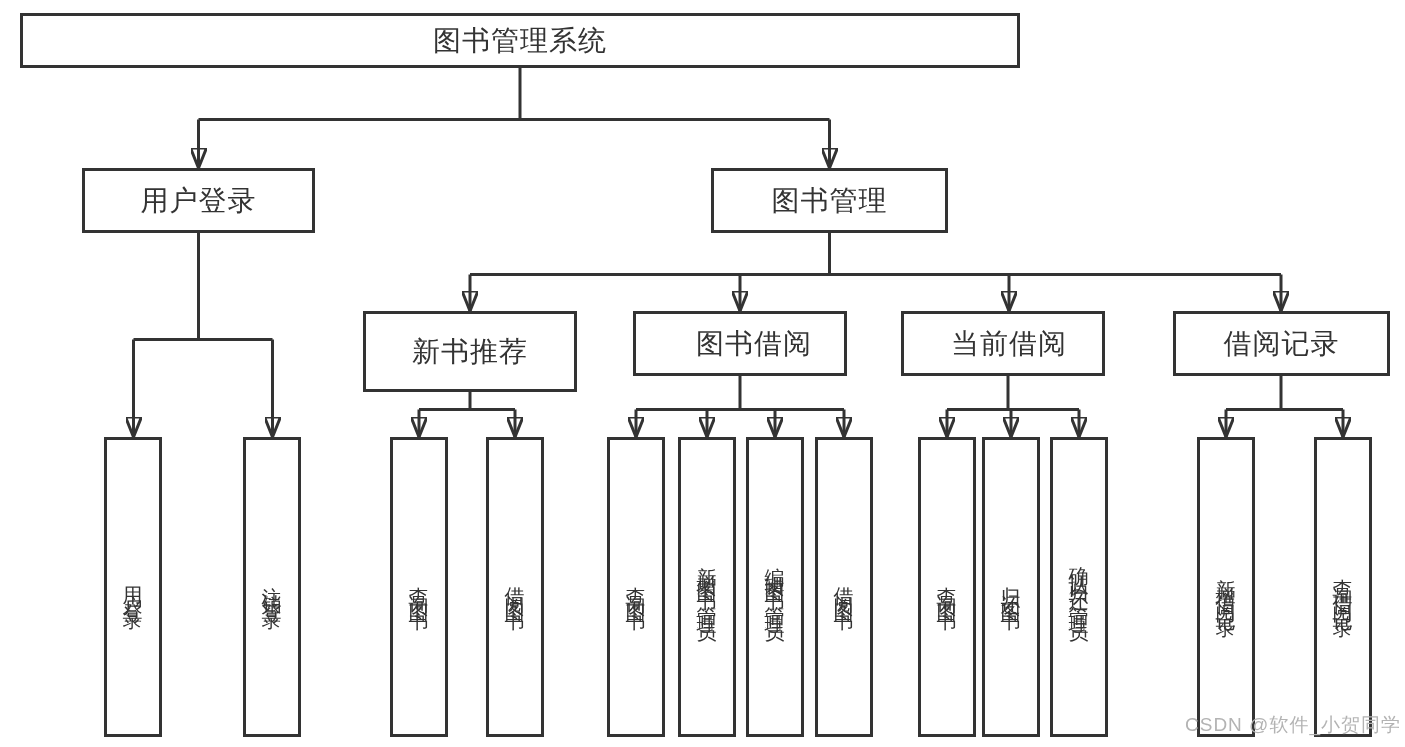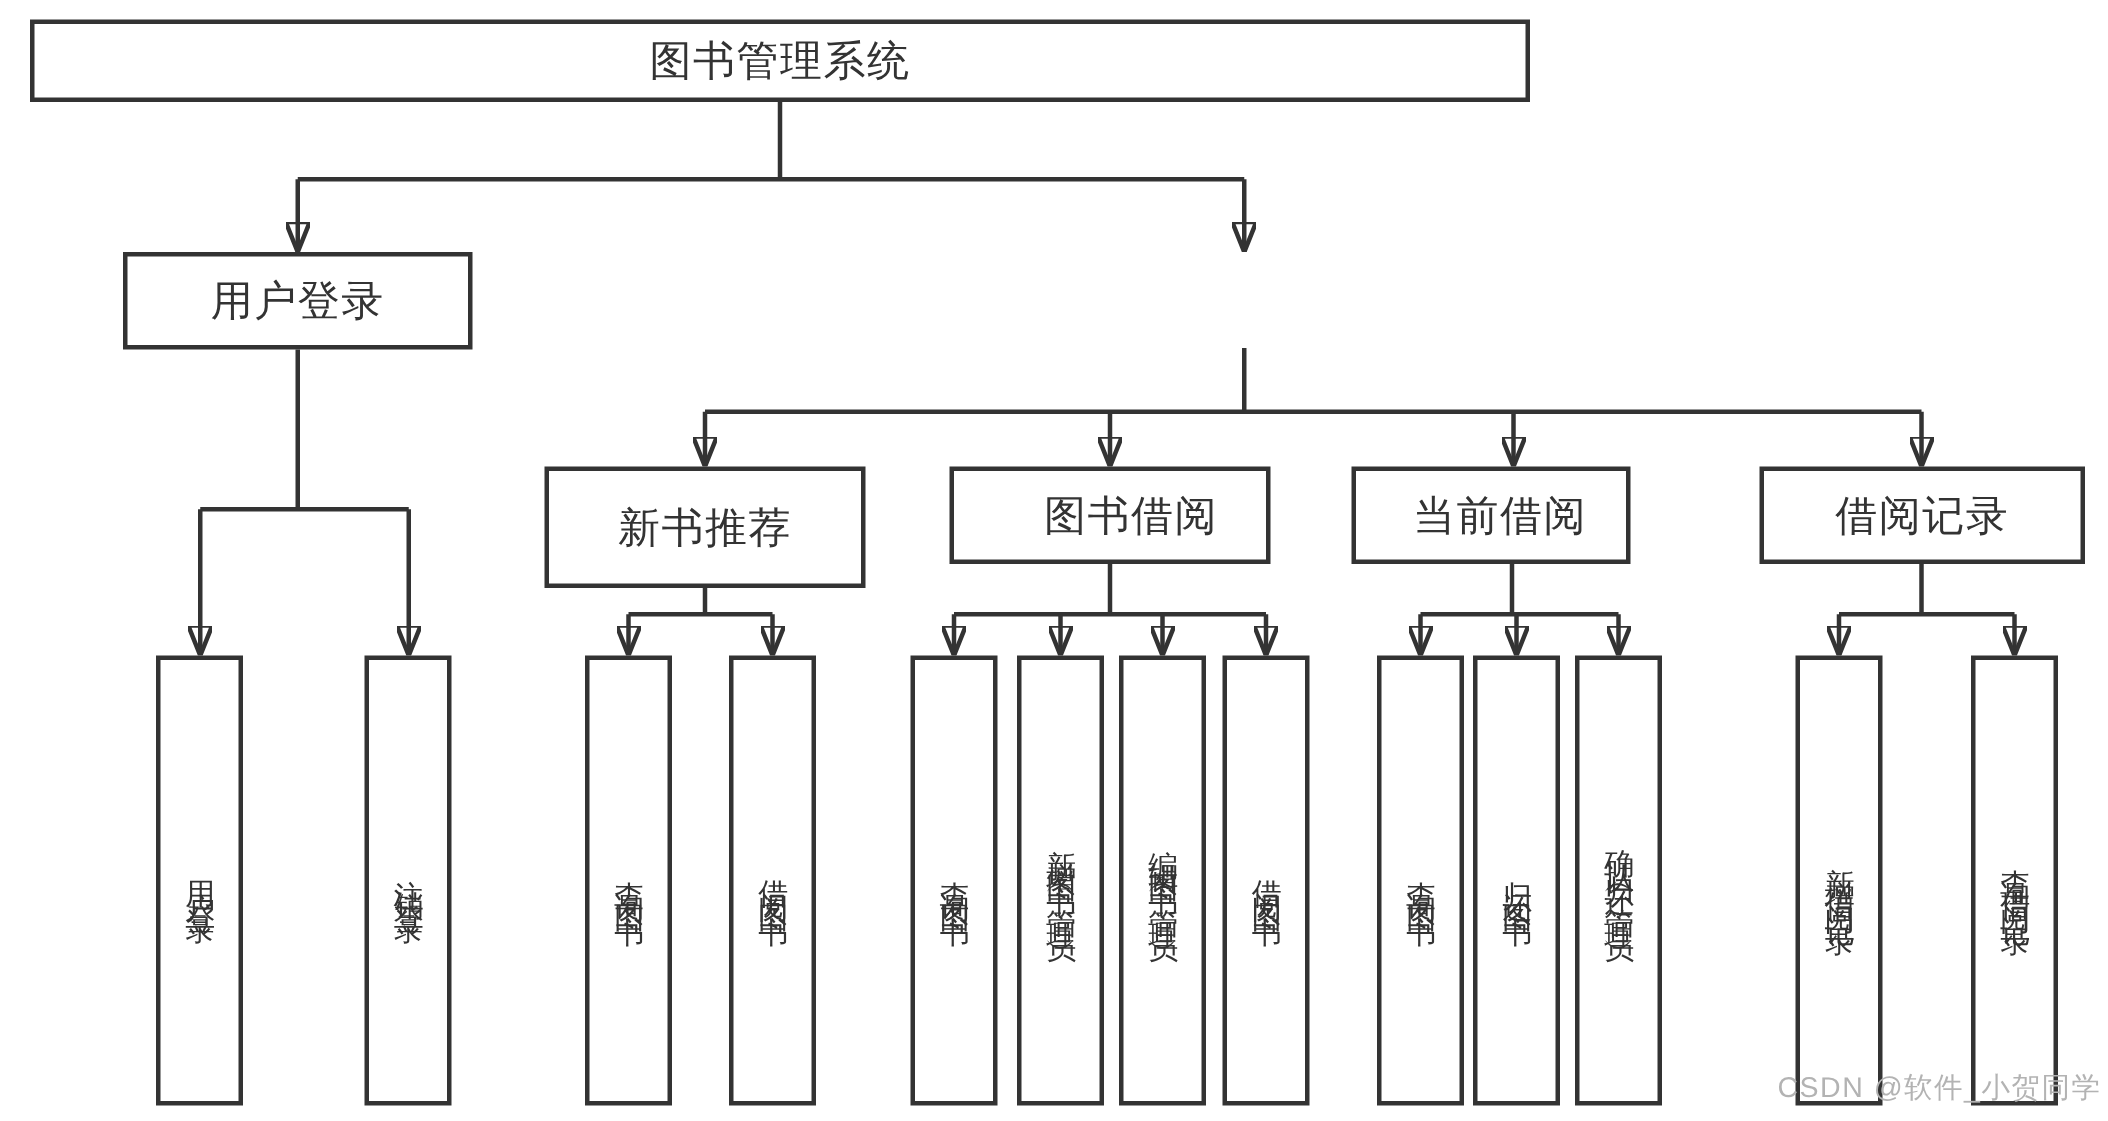--- a/index.html
+++ b/index.html
@@ -81,28 +81,31 @@
     <path d="M1343 409.5 V437" marker-end="url(#arrowhead)"></path>
   </svg>
 
   <div class="node" style="left:20px;top:13px;width:1000px;height:55px;">
     <span>图书管理系统</span>
   </div>
 
   <div class="node" style="left:82px;top:168px;width:233px;height:65px;">
     <span>用户登录</span>
   </div>
+  <div class="node" style="left:711px;top:168px;width:237px;height:65px;">
+    <span>图书管理</span>
+  </div>
 
   <div class="node" style="left:363px;top:311px;width:214px;height:81px;">
     <span>新书推荐</span>
   </div>
   <div class="node" style="left:633px;top:311px;width:214px;height:65px;padding-left:28px;">
     <span>图书借阅</span>
   </div>
-  <div class="node" style="left:901px;top:311px;width:186px;height:65px;padding-left:12px;">
+  <div class="node" style="left:901px;top:311px;width:204px;height:65px;padding-left:12px;">
     <span>当前借阅</span>
   </div>
   <div class="node" style="left:1173px;top:311px;width:217px;height:65px;">
     <span>借阅记录</span>
   </div>
 
   <div class="vnode" style="left:104px;">
     <span class="vtext">用户登录</span>
   </div>
   <div class="vnode" style="left:243px;">

